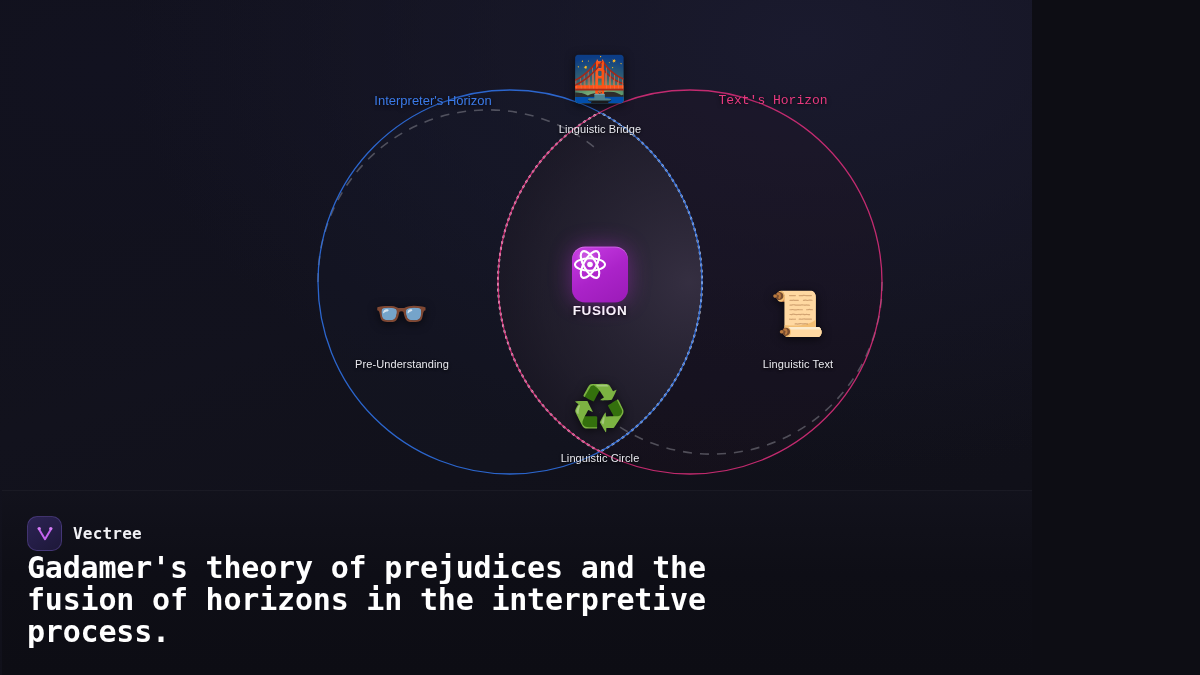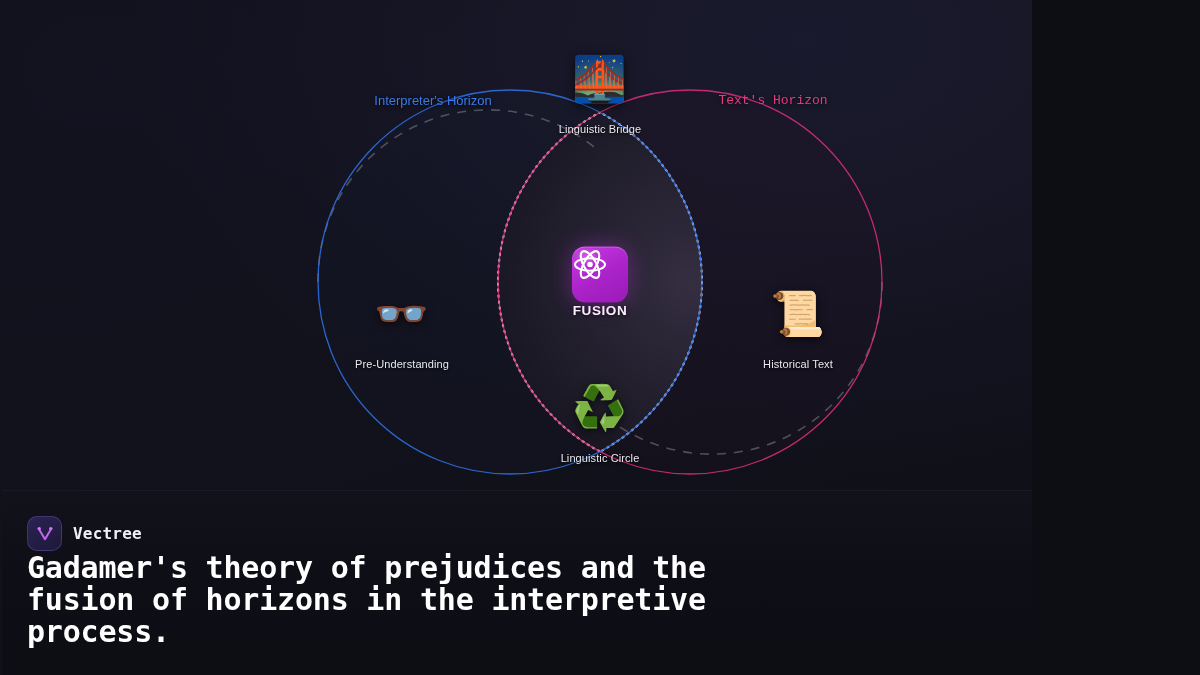--- a/index.html
+++ b/index.html
@@ -202,21 +202,21 @@
       <div class="caption">Linguistic Bridge</div>
     </div>
 
     <div class="node" style="left:402px; top:331px;">
       <div class="glyph">👓</div>
       <div class="caption">Pre-Understanding</div>
     </div>
 
     <div class="node" style="left:798px; top:331px;">
       <div class="glyph">📜</div>
-      <div class="caption">Historical Text</div>
+      <div class="caption">Linguistic Text</div>
     </div>
 
     <div class="node" style="left:600px; top:425px;">
       <div class="glyph">♻️</div>
       <div class="caption">Linguistic Circle</div>
     </div>
 
     <div class="fusion">
       <div class="tile">
         <svg width="36" height="36" viewBox="0 0 36 36" aria-hidden="true">

